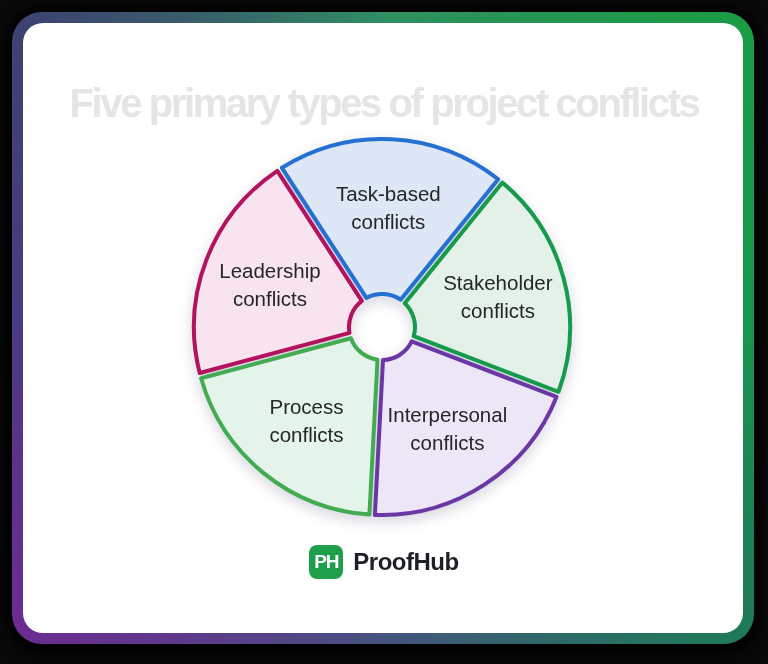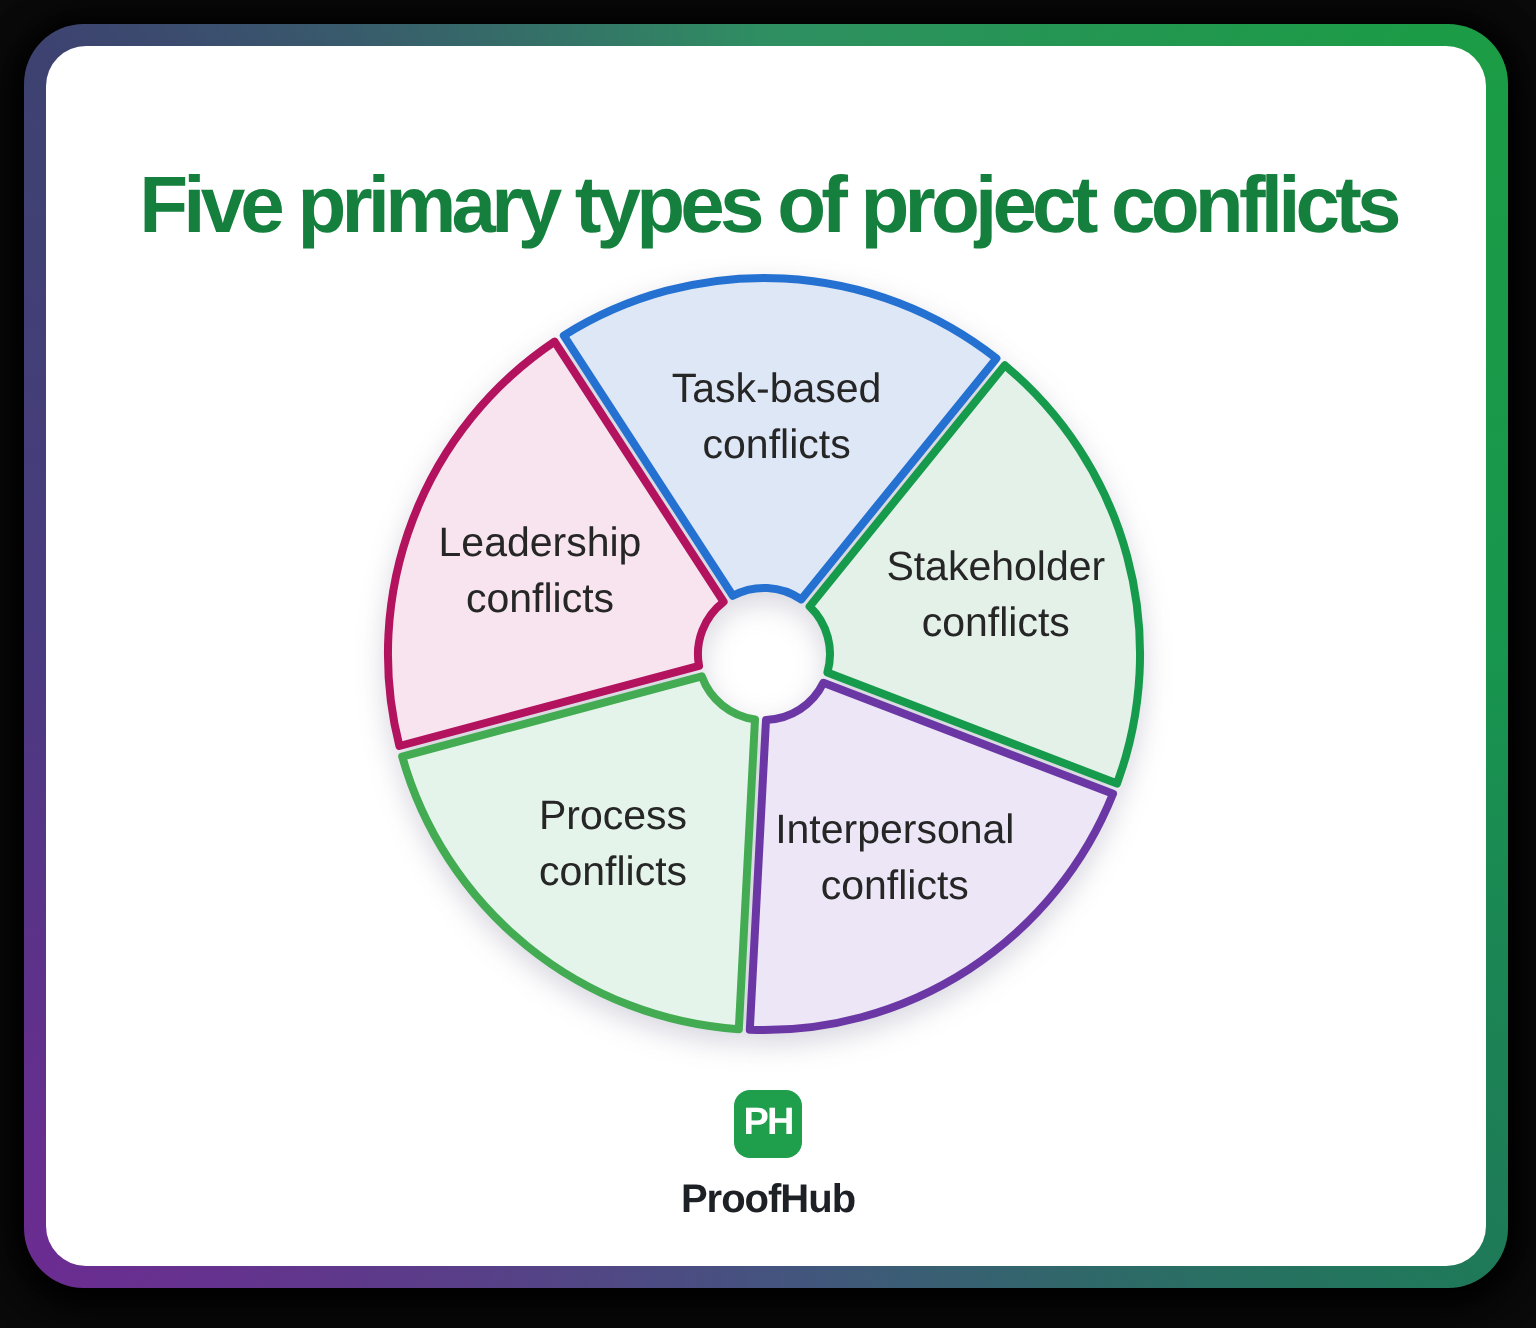--- a/index.html
+++ b/index.html
@@ -37,21 +37,21 @@
     background:#ffffff;
     border-radius:20px;
   }
   .title{
     position:absolute;
     left:0;right:0;top:54px;
     text-align:center;
     font-size:40px;
     font-weight:700;
     letter-spacing:-2.4px;
-    color:#15803d;
+    color:#e5e5e5;
   }
   .pie-svg{
     position:absolute;
     left:0;top:0;
     width:768px;height:664px;
     filter:drop-shadow(0 5px 7px rgba(70,70,110,0.22));
   }
   .pie-svg text{
     font-family:"Liberation Sans", sans-serif;
     font-size:20.5px;
@@ -61,35 +61,34 @@
     position:absolute;
     left:0;right:0;top:545px;
     display:flex;
     flex-direction:column;
     align-items:center;
   }
   .logo-row{
     display:flex;
     align-items:center;
     gap:10px;
-    flex-direction:column;
   }
   .logo-badge{
     width:34px;height:34px;
     border-radius:8px;
     display:flex;
     align-items:center;
     justify-content:center;
     color:#ffffff;
     font-weight:700;
     font-size:19px;
     letter-spacing:-1px;
   }
   .logo-text{
-    font-size:20px;
+    font-size:24px;
     font-weight:700;
     color:#1d2126;
     letter-spacing:-0.5px;
   }
   .tagline{
     margin-top:9px;
     font-size:13.5px;
     color:#3a3a3a;
   }
 </style>

